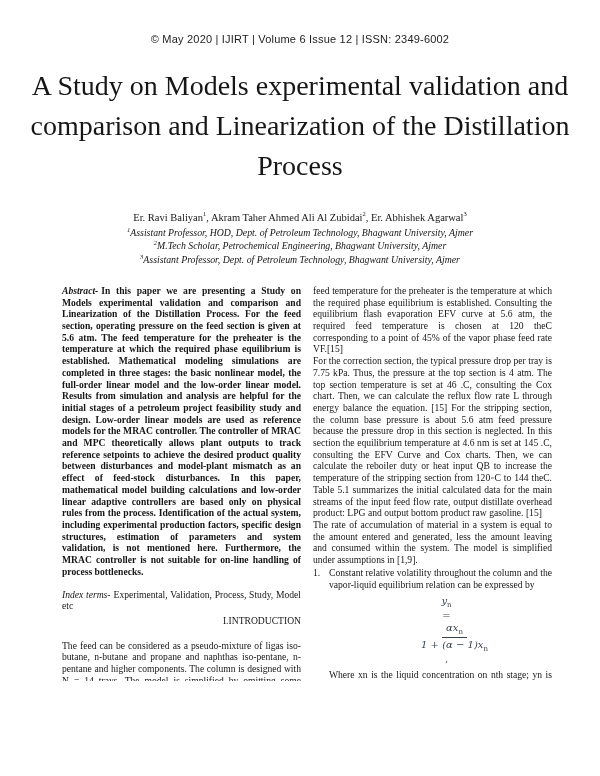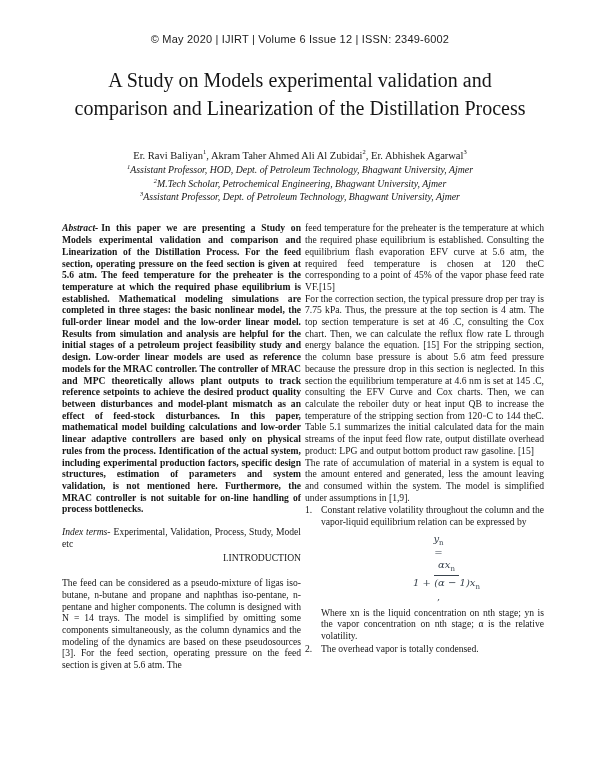--- a/index.html
+++ b/index.html
@@ -16,33 +16,33 @@
     padding-top: 33px;
     text-align: center;
     font-family: "Liberation Sans", sans-serif;
     font-size: 11px;
     letter-spacing: 0.2px;
     color: #1c1c1c;
   }
   .paper-title {
     margin: 21px auto 0 auto;
     text-align: center;
-    font-size: 20px;
+    font-size: 28px;
     font-weight: normal;
     line-height: 1.42;
   }
   .title-line { display: block; }
   .authors { margin-top: 25px; text-align: center; }
   .author-names { font-size: 10.5px; }
   .author-names sup, .affil sup { font-size: 6.5px; }
   .affiliations { margin-top: 3px; }
   .affil { font-style: italic; font-size: 9.8px; line-height: 1.34; }
   .columns {
     display: flex;
-    gap: 4px;
+    gap: 12px;
     padding: 0 47px 0 62px;
     margin-top: 19px;
     text-align: justify;
     font-size: 9.6px;
     line-height: 1.22;
   }
   .col { width: 239px; }
   .abstract { font-weight: bold; }
   .abstract-label, .index-label { font-style: italic; margin-right: 3px; }
   .index-terms { font-weight: normal; margin-top: 11px; }

